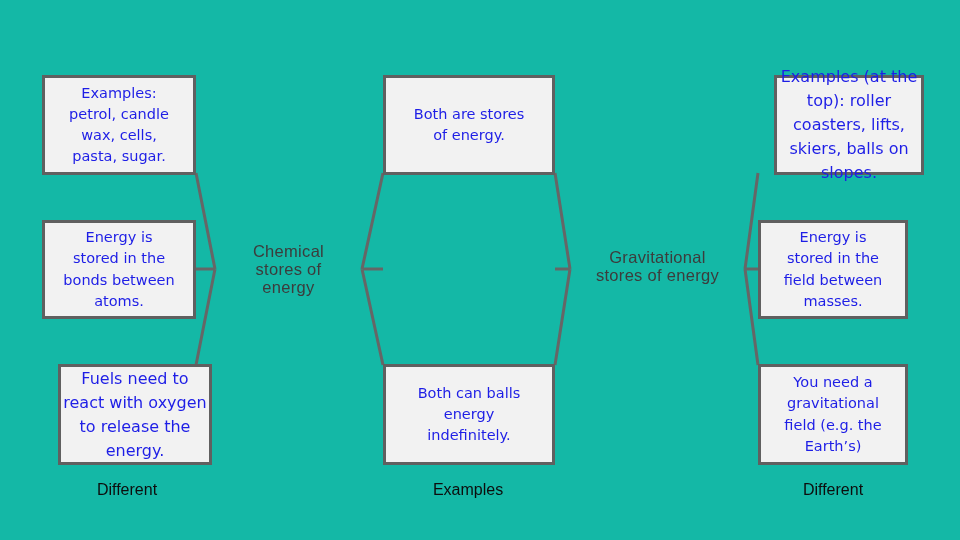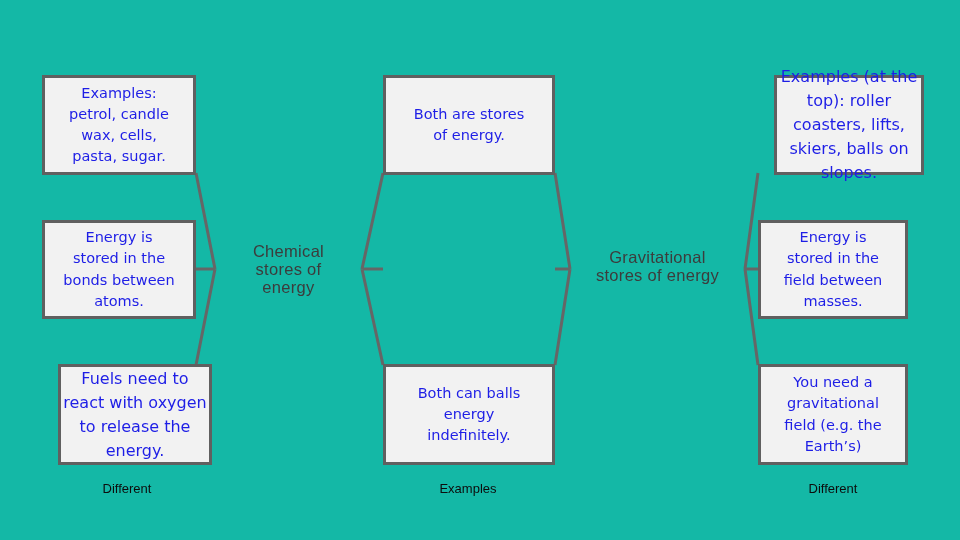--- a/index.html
+++ b/index.html
@@ -53,21 +53,21 @@
     color: #3c3c3c;
     font-size: 16.5px;
     line-height: 18px;
     letter-spacing: 0.3px;
     font-family: "Liberation Sans", sans-serif;
   }
   .footer-label {
     position: absolute;
     text-align: center;
     color: #0d0d0d;
-    font-size: 13px;
+    font-size: 16px;
     font-family: "Liberation Sans", sans-serif;
   }
   
   .b-left   { left: 42px;  width: 154px; }
   .b-mid    { left: 383px; width: 172px; }
   .b-right  { left: 758px; width: 150px; }
   .row1 { top: 75px;  height: 100px; }
   .row2 { top: 220px; height: 99px;  }
   .row3 { top: 364px; height: 101px; }
 </style>

